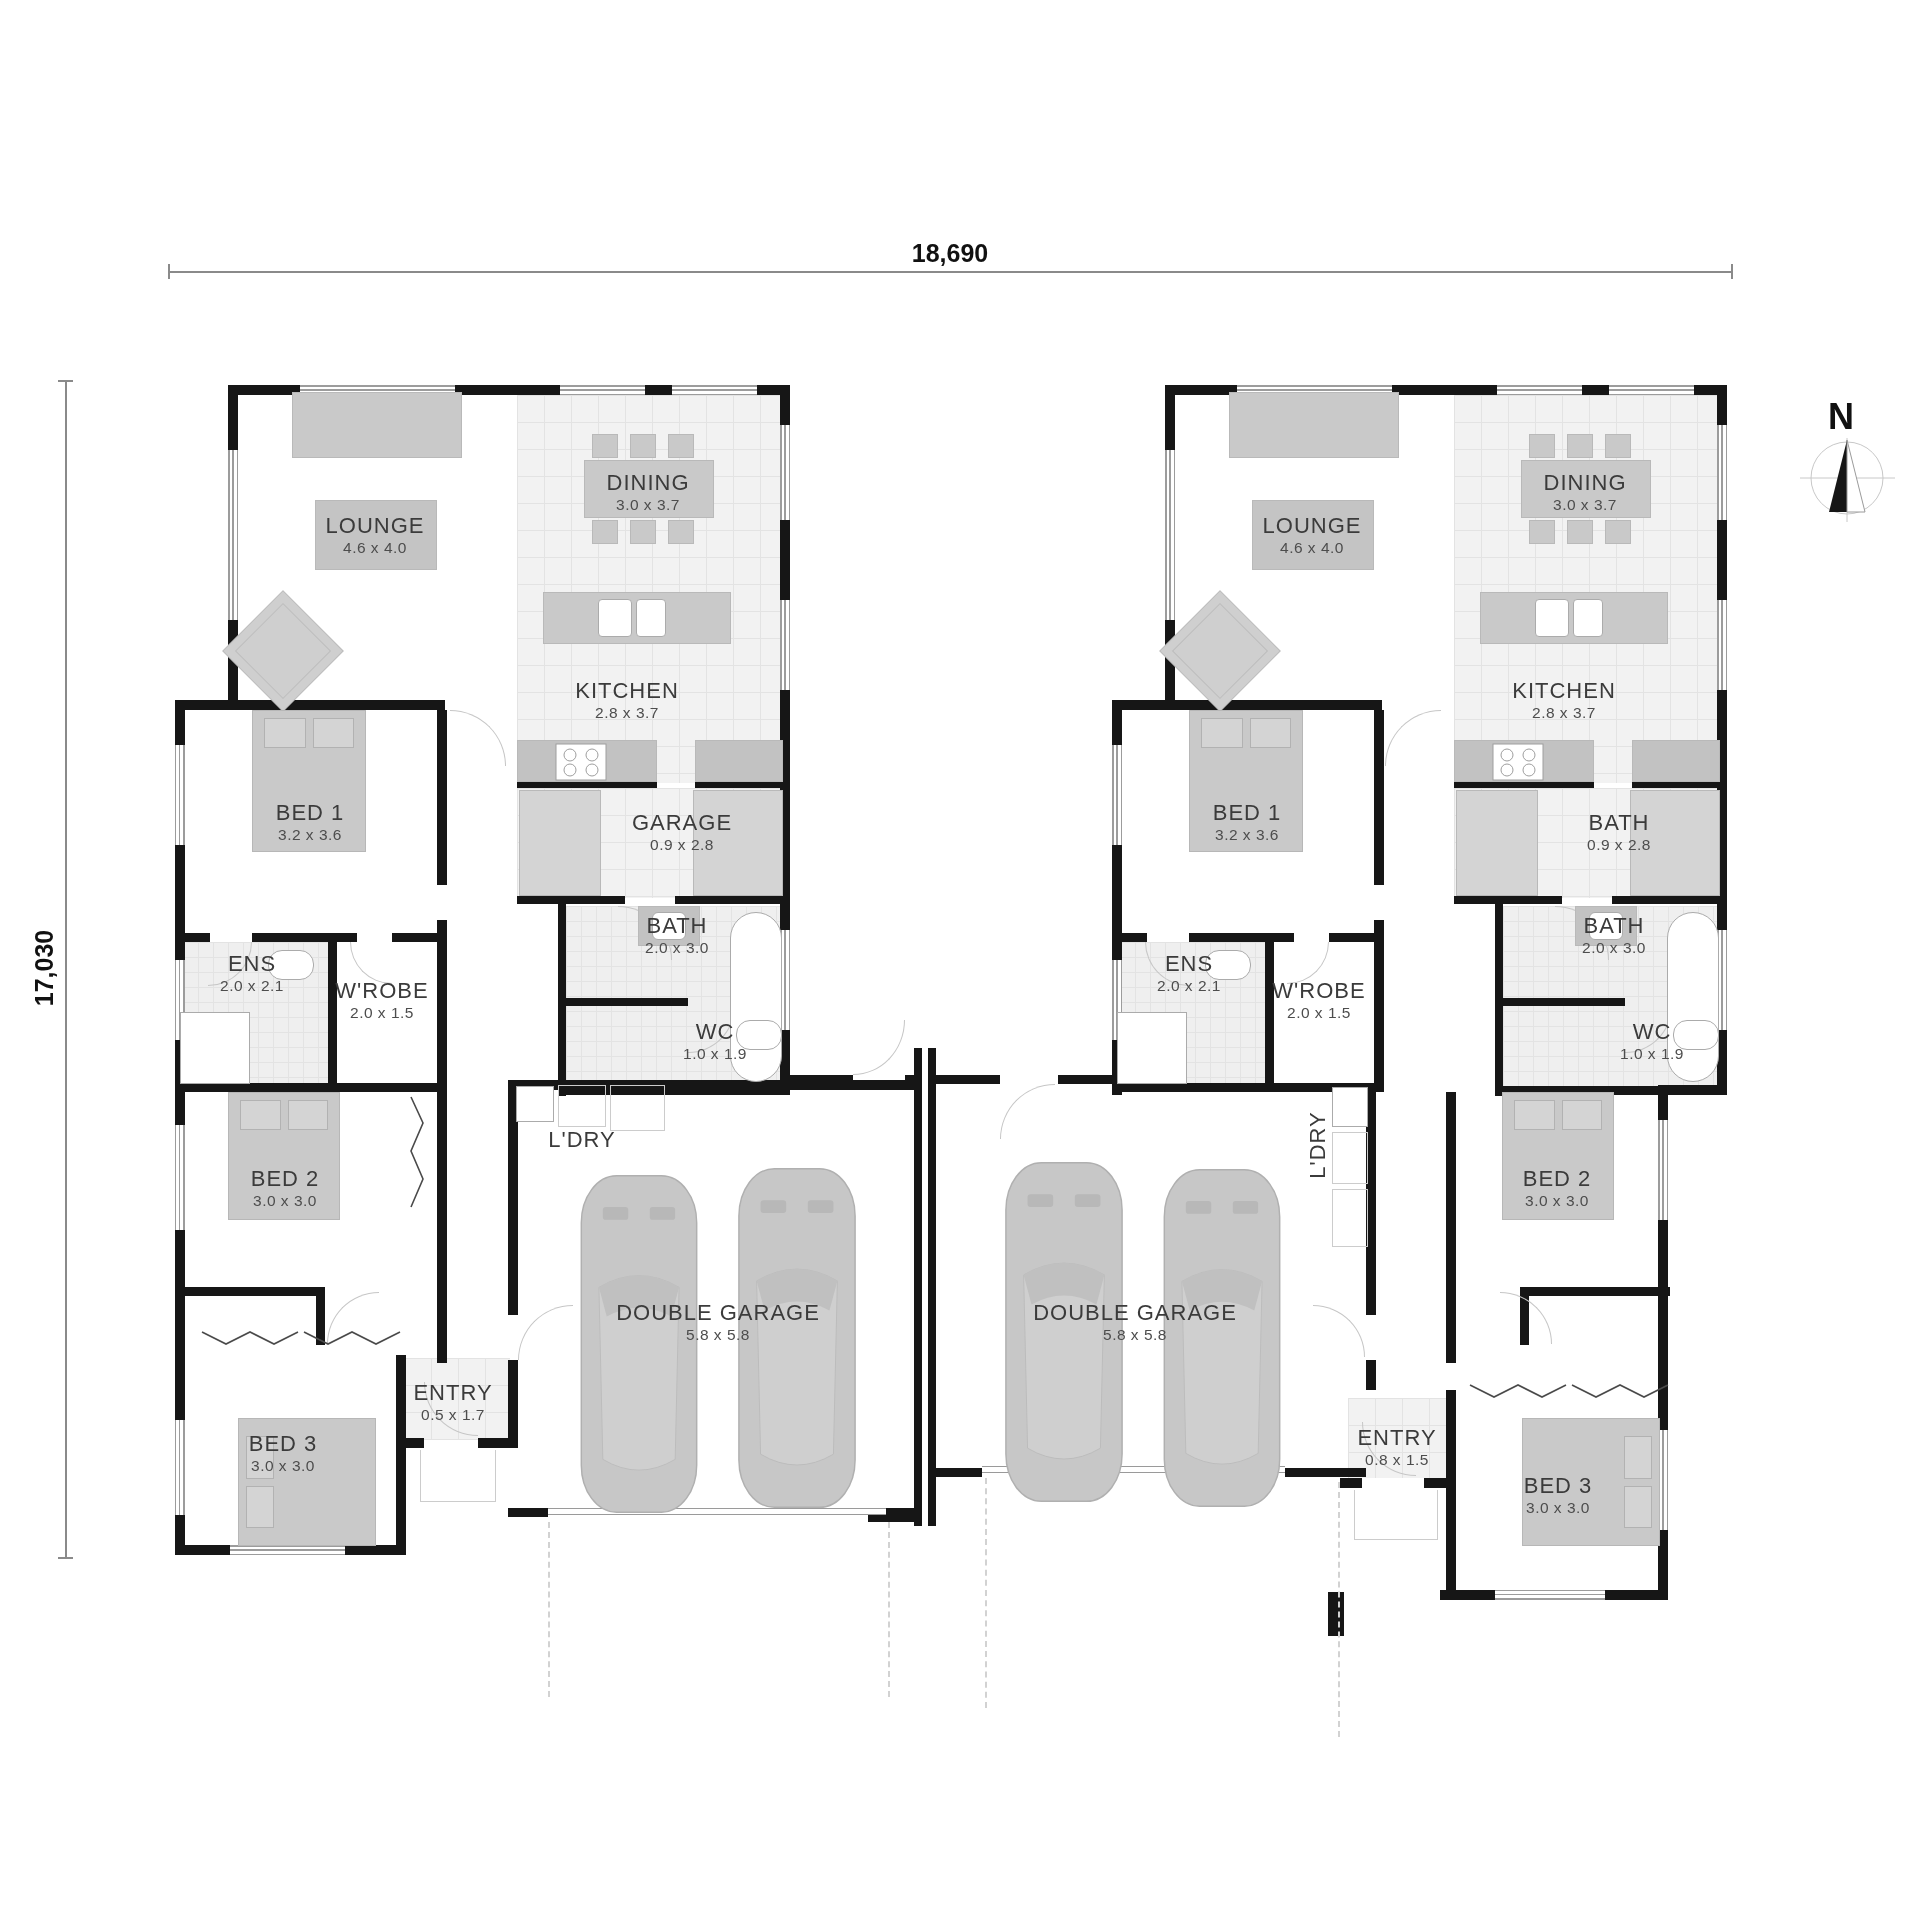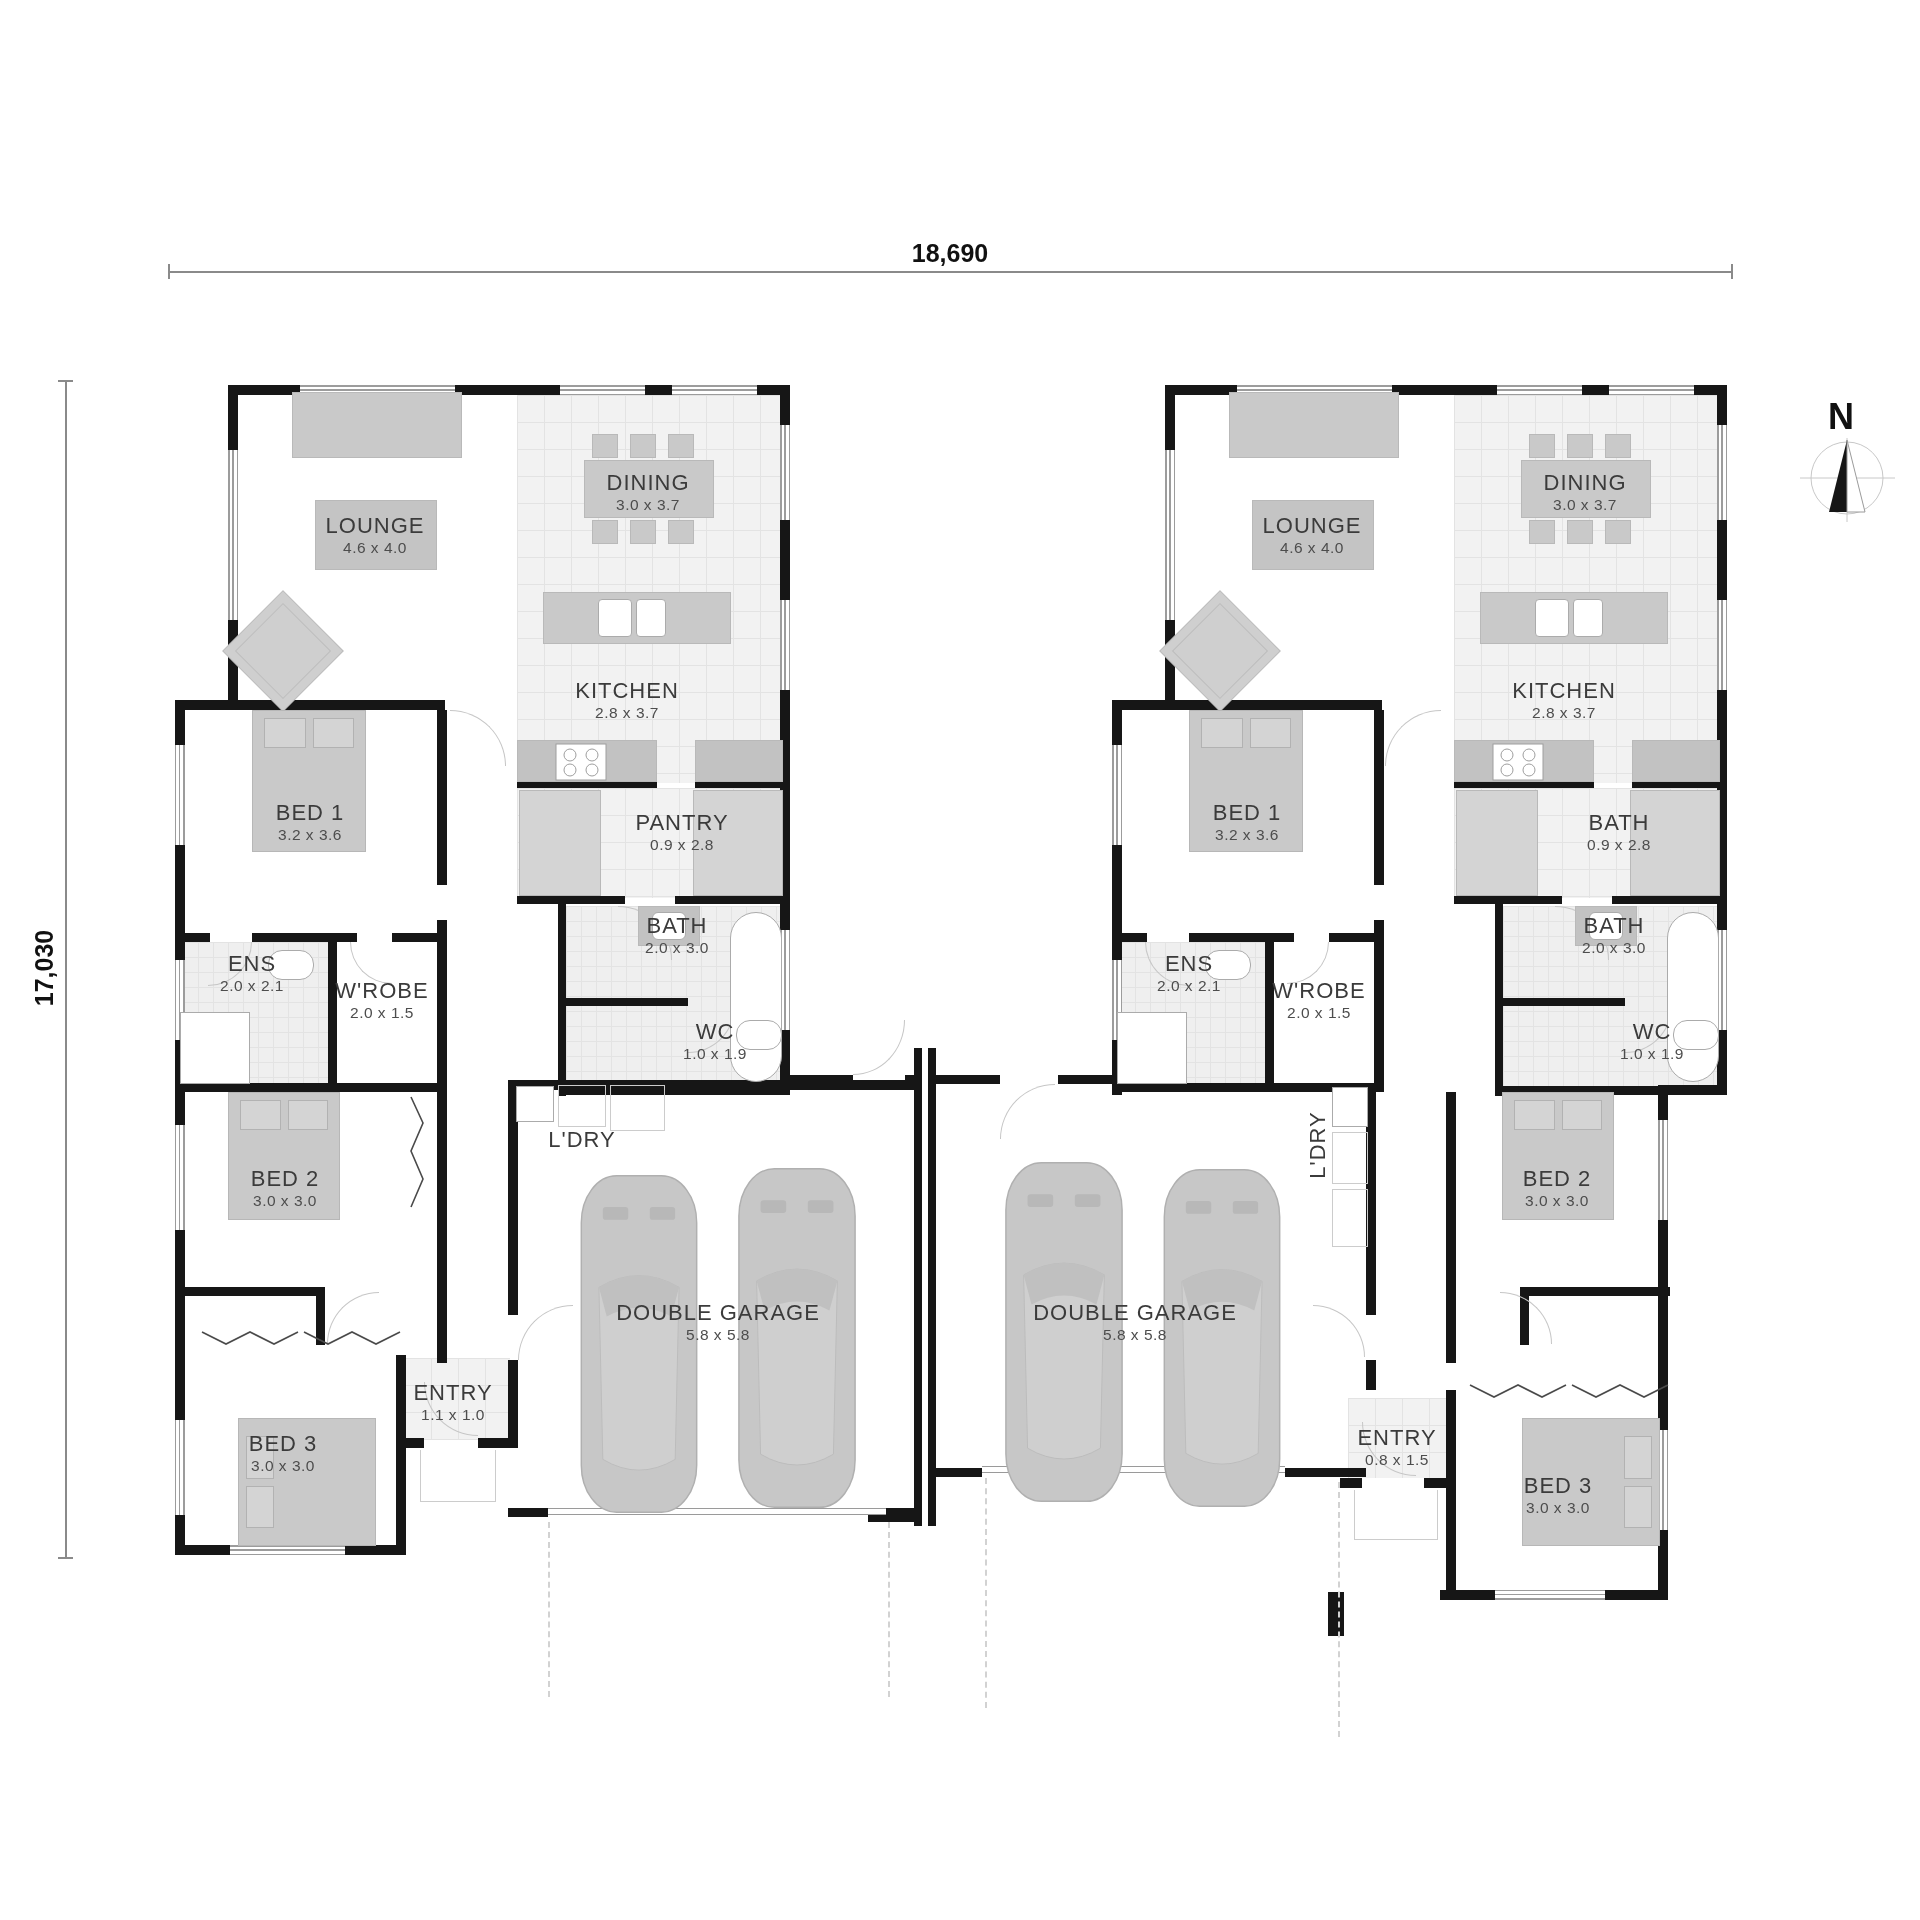--- a/index.html
+++ b/index.html
@@ -357,21 +357,21 @@
     </div>
   <div class="lbl" style="left:627px;top:700px">
     <span class="nm">KITCHEN</span>
     <span class="sz">2.8 x 3.7</span>
     </div>
   <div class="lbl" style="left:310px;top:822px">
     <span class="nm">BED 1</span>
     <span class="sz">3.2 x 3.6</span>
     </div>
   <div class="lbl" style="left:682px;top:832px">
-    <span class="nm">PANTRY</span>
+    <span class="nm">GARAGE</span>
     <span class="sz">0.9 x 2.8</span>
     </div>
   <div class="lbl" style="left:677px;top:935px">
     <span class="nm">BATH</span>
     <span class="sz">2.0 x 3.0</span>
     </div>
   <div class="lbl" style="left:252px;top:973px">
     <span class="nm">ENS</span>
     <span class="sz">2.0 x 2.1</span>
     </div>
@@ -389,21 +389,21 @@
     </div>
   <div class="lbl" style="left:582px;top:1140px">
     <span class="nm">L'DRY</span>
     </div>
   <div class="lbl" style="left:718px;top:1322px">
     <span class="nm">DOUBLE GARAGE</span>
     <span class="sz">5.8 x 5.8</span>
     </div>
   <div class="lbl" style="left:453px;top:1402px">
     <span class="nm">ENTRY</span>
-    <span class="sz">1.1 x 1.0</span>
+    <span class="sz">0.5 x 1.7</span>
     </div>
   <div class="lbl" style="left:283px;top:1453px">
     <span class="nm">BED 3</span>
     <span class="sz">3.0 x 3.0</span>
     </div>
 
   <div class="lbl" style="left:1312px;top:535px">
     <span class="nm">LOUNGE</span>
     <span class="sz">4.6 x 4.0</span>
     </div>

